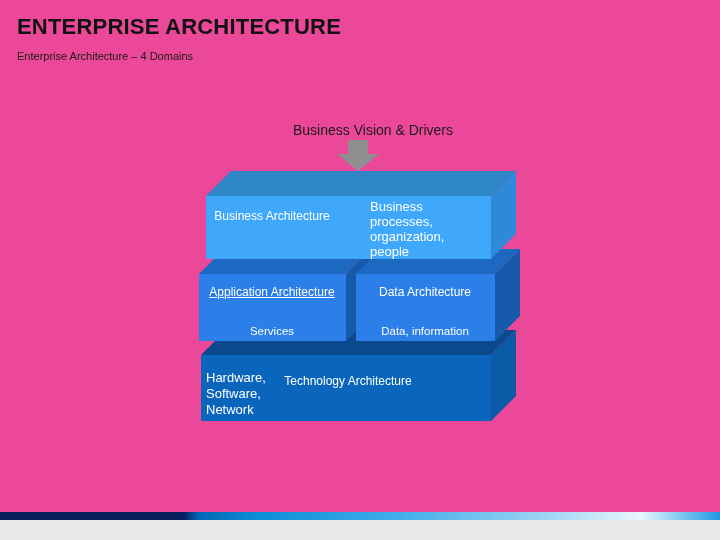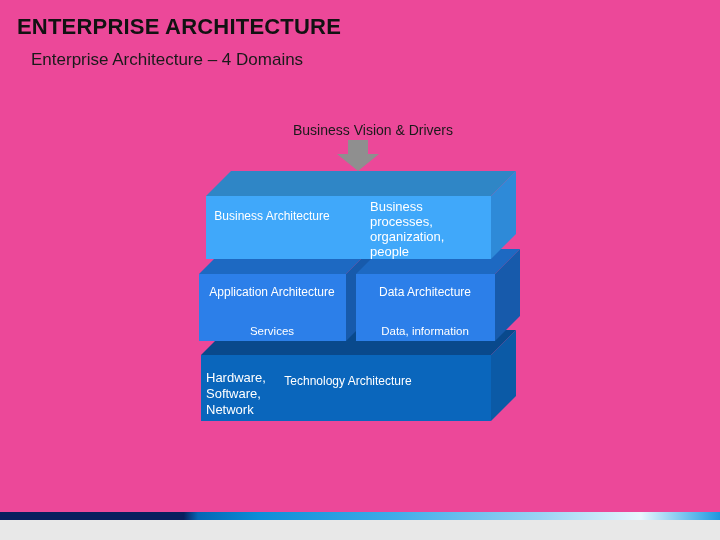--- a/index.html
+++ b/index.html
@@ -5,35 +5,35 @@
   html,body{margin:0;padding:0;background:#e8e8e8;}
   .slide{
     position:relative;width:720px;height:520px;background:#ec4899;
     font-family:"Liberation Sans",sans-serif;overflow:hidden;
   }
   .title{
     position:absolute;left:17px;top:14px;font-size:22px;font-weight:bold;
     color:#121212;letter-spacing:.2px;white-space:nowrap;
   }
   .subtitle{
-    position:absolute;left:17px;top:50px;font-size:17px;color:#1a1a1a;white-space:nowrap;margin-left:14px;
+    position:absolute;left:17px;top:50px;font-size:11px;color:#1a1a1a;white-space:nowrap;
   }
   .arrow-label{
     position:absolute;left:273px;top:122px;width:200px;text-align:center;
     font-size:14px;color:#1a1a1a;white-space:nowrap;
   }
   svg.diagram{position:absolute;left:0;top:0;}
   .blk-text{position:absolute;color:#ffffff;}
   .blk-title{font-size:12px;line-height:23px;text-align:center;font-weight:400;}
   .blk-title.tech{line-height:24px;}
   .blk-detail-sm{font-size:13px;line-height:15px;text-align:left;}
   .blk-detail-center{font-size:11.5px;line-height:14px;text-align:center;}
   .pos-business-title{left:196px;top:205px;width:152px;}
   .pos-business-detail{left:370px;top:199px;width:95px;}
-  .pos-application-title{left:197px;top:281px;width:150px;}
+  .pos-application-title{left:197px;top:281px;width:150px;text-decoration:underline;}
   .pos-application-detail{left:197px;top:324px;width:150px;}
   .pos-data-title{left:350px;top:281px;width:150px;}
   .pos-data-detail{left:350px;top:324px;width:150px;}
   .pos-technology-title{left:273px;top:369px;width:150px;}
   .pos-technology-detail{left:206px;top:370px;width:78px;line-height:16px;}
   .footer-bar{
     position:absolute;left:0;bottom:0;width:720px;height:8px;
     background:linear-gradient(to right,
       #081F5E 0%, #081F5E 25.5%,
       #0566B4 27.5%,

